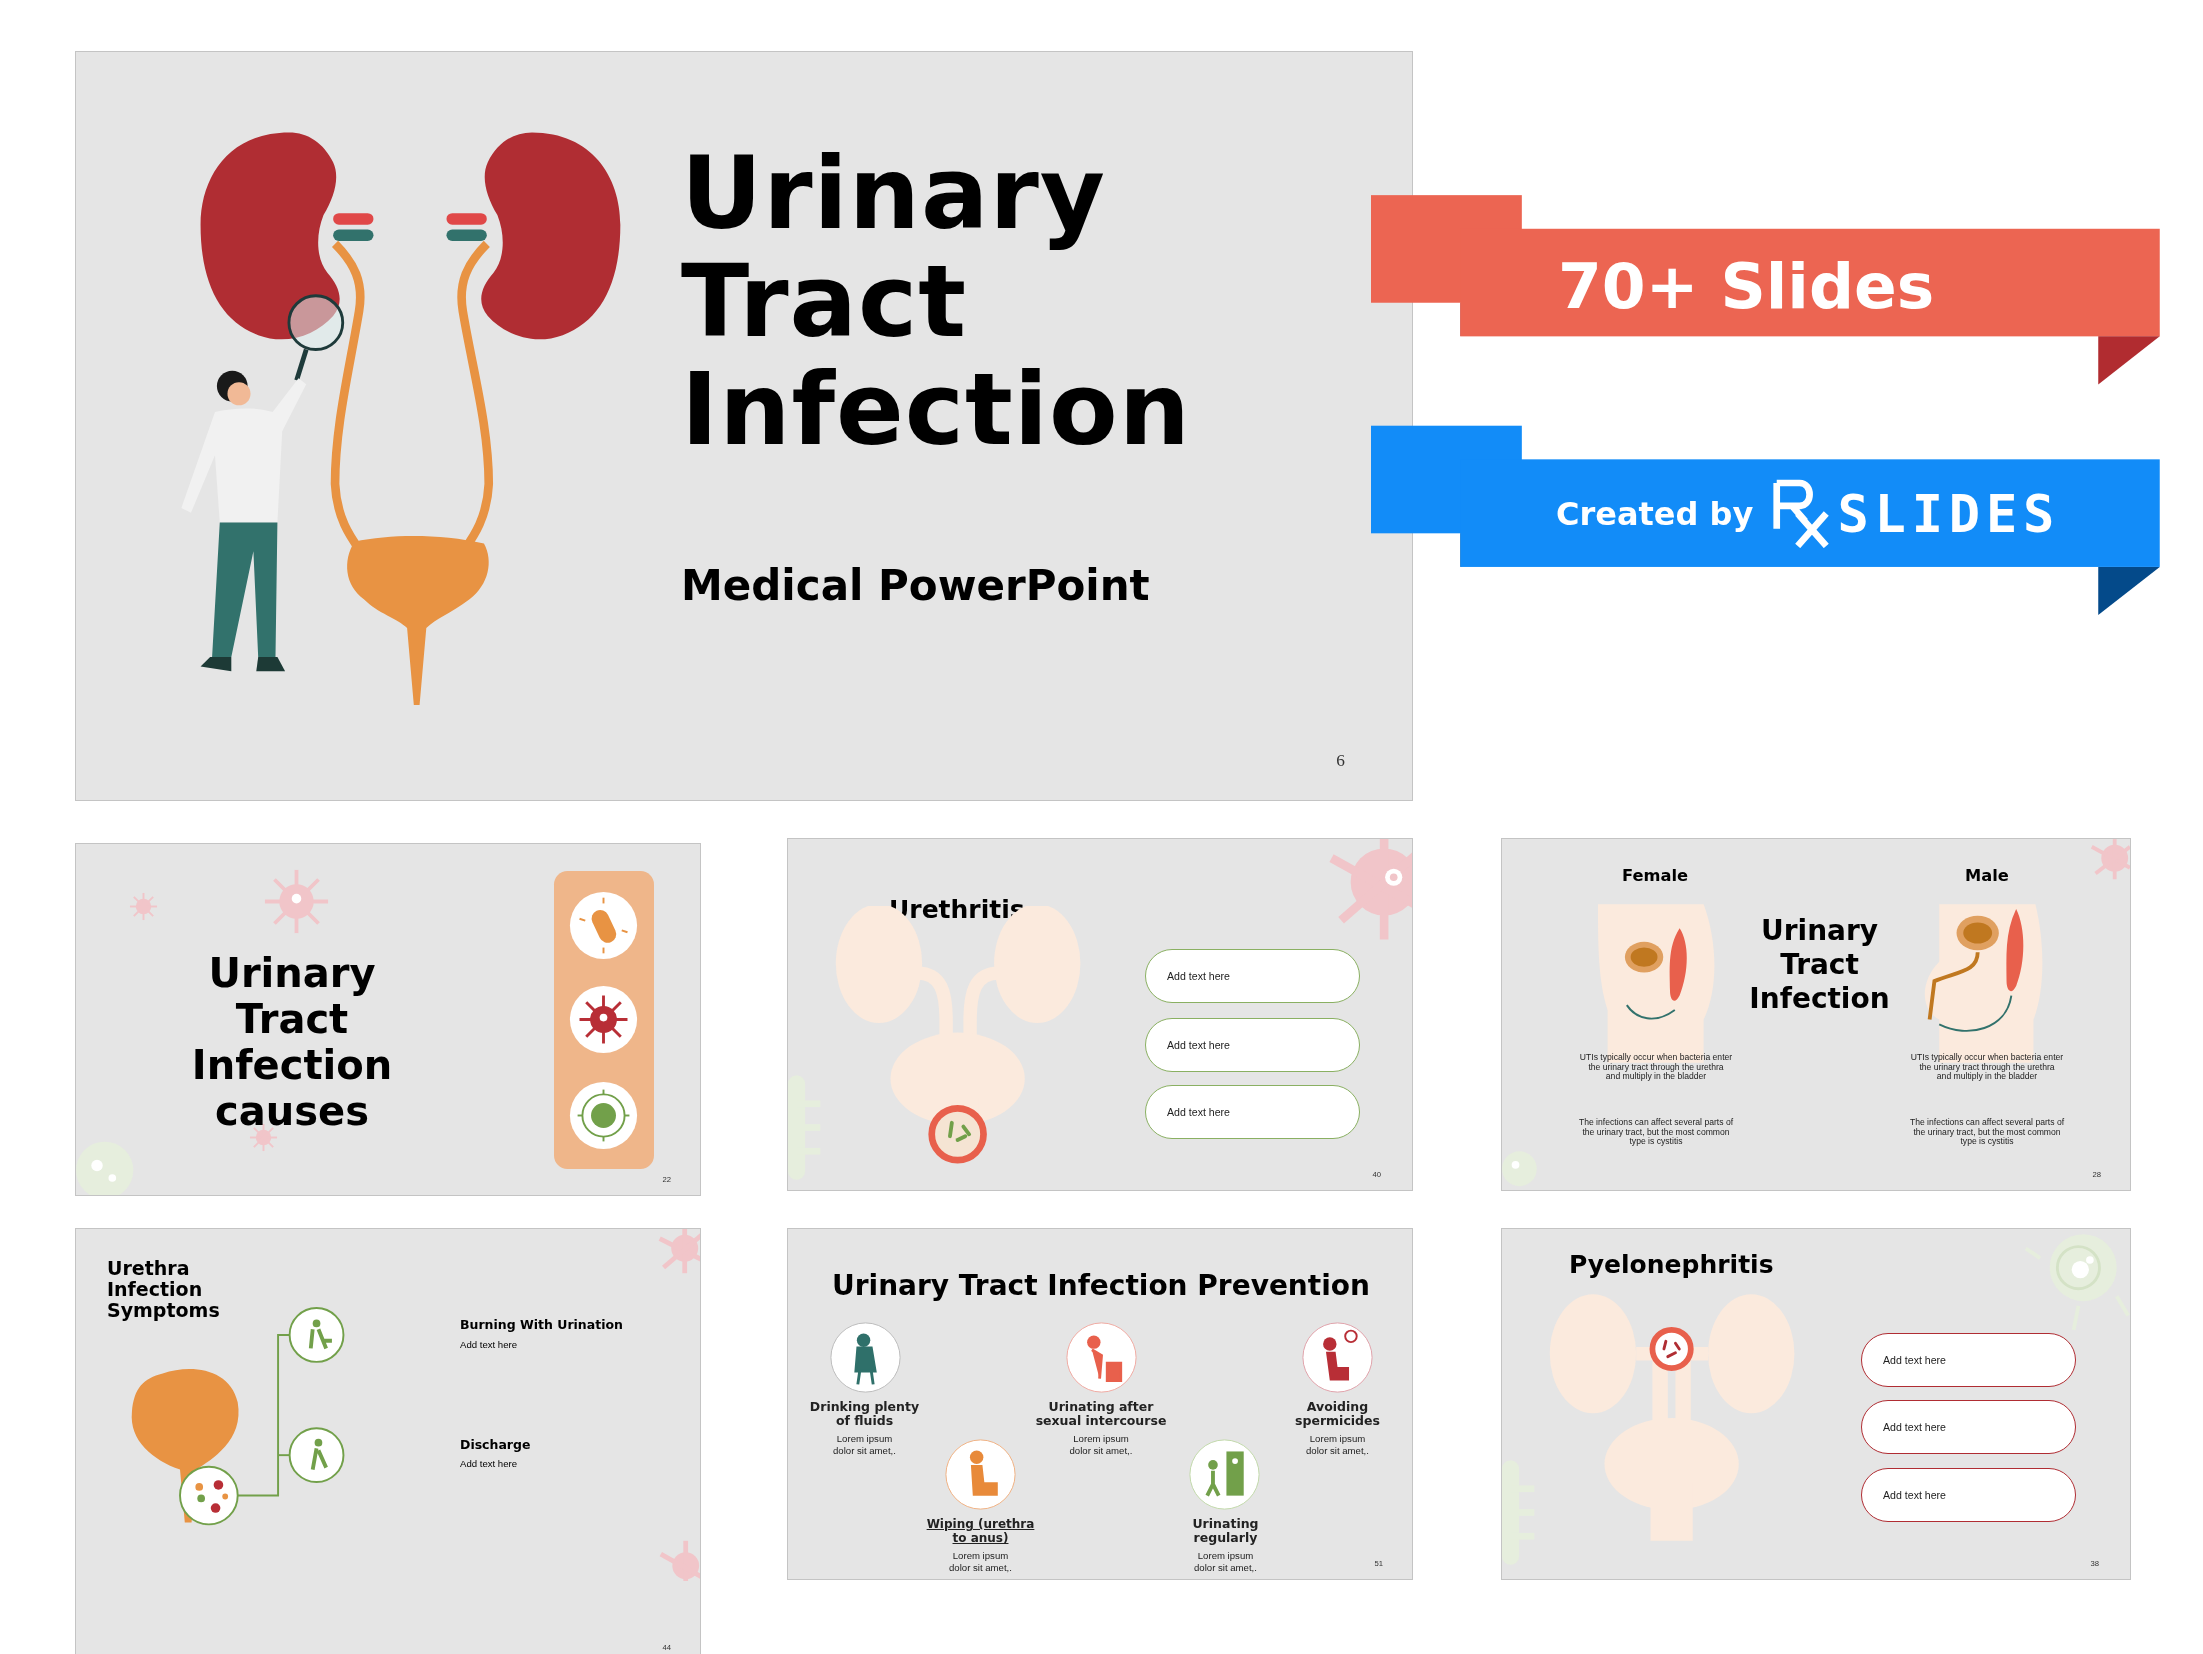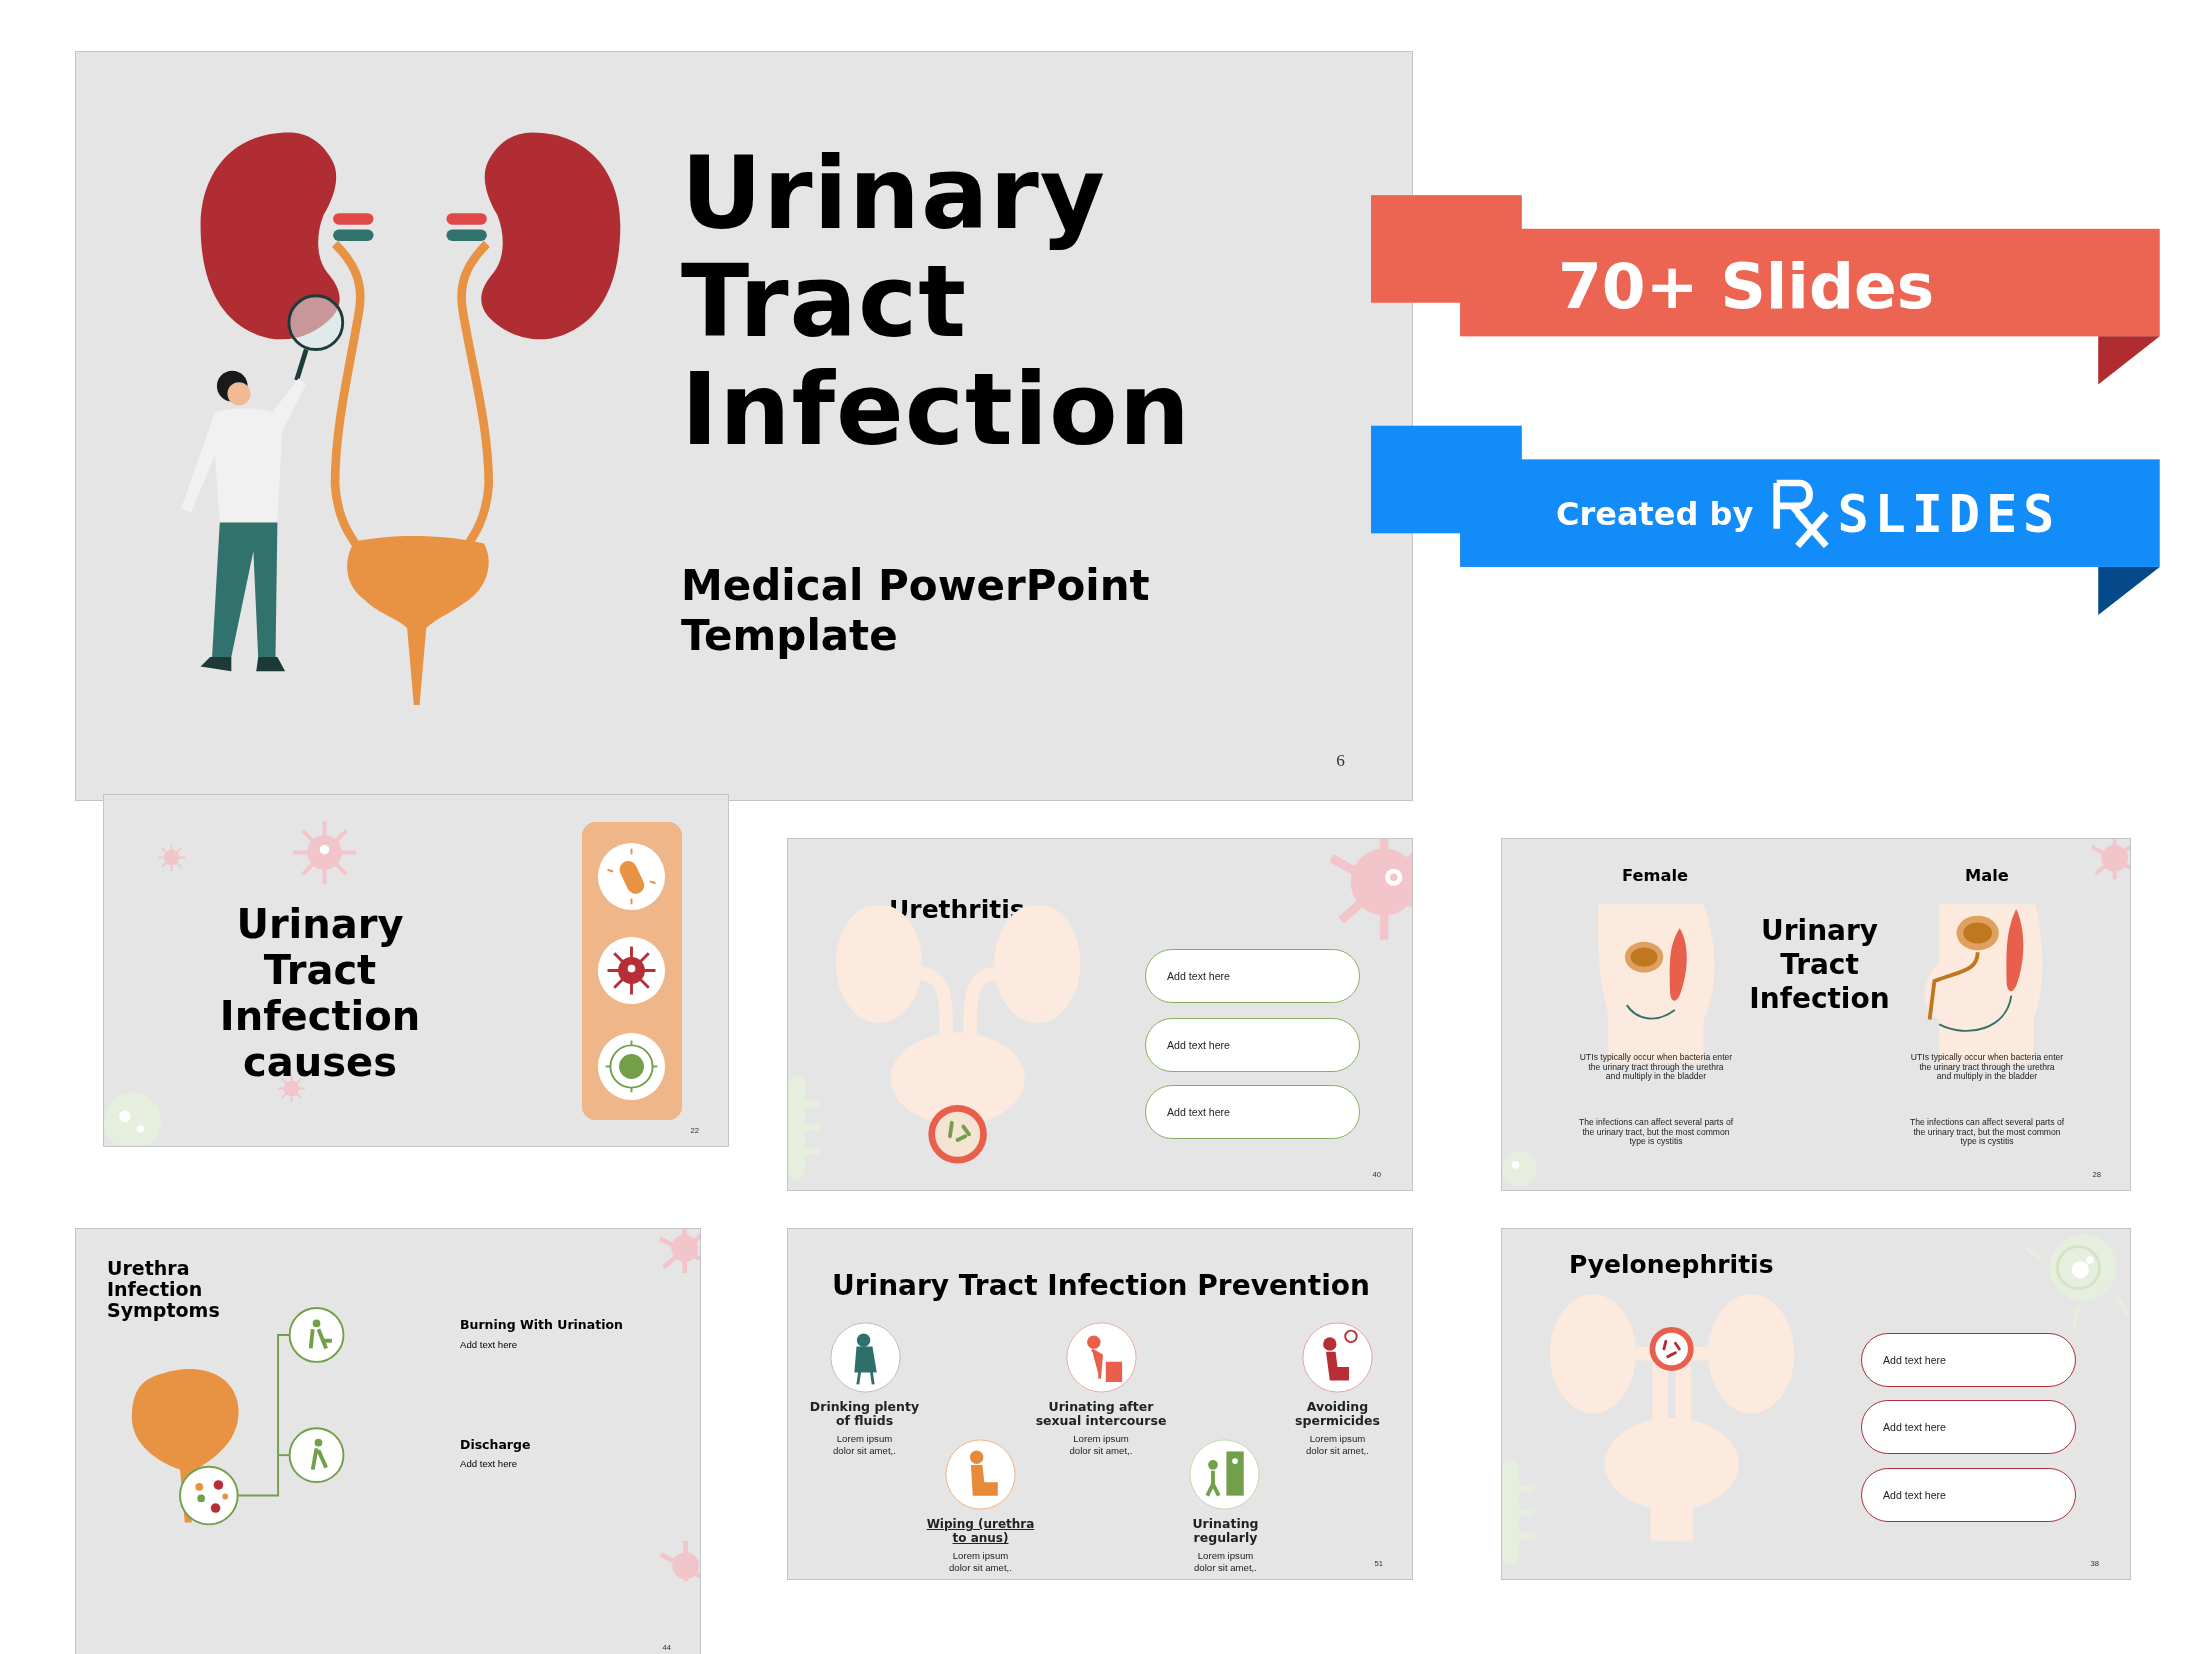--- a/index.html
+++ b/index.html
@@ -51,21 +51,20 @@
     <path d="M100 560 L120 560 L128 575 L98 575 Z" fill="#1d3a36"></path>
   </svg>
 
   <div class="abs main-title">
     <div>Urinary</div>
     <div>Tract</div>
     <div>Infection</div>
   </div>
   <div class="abs main-sub">
     <div>Medical PowerPoint</div>
-    <div>Template</div>
   </div>
   <div class="pnum" style="right:67px;bottom:29px;font-size:17.3px;font-family:'Liberation Serif',serif;">6</div>
 </div>
 
 <svg class="rib" style="left:1371px;top:195px;" width="807" height="423" viewBox="0 0 840 440">
 
   <rect x="0" y="0" width="157" height="112" fill="#ec6552"></rect>
   <polygon points="93,112 157,112 93,147" fill="#b12c30"></polygon>
   <rect x="93" y="35" width="728" height="112" fill="#ec6552"></rect>
   <polygon points="757,147 821,147 757,197" fill="#b12c30"></polygon>
@@ -80,21 +79,21 @@
 
 <div class="abs" style="left:1556px;top:480px;height:67px;display:flex;align-items:center;">
   <span class="rib-text" style="position:static;font-size:32px;">Created by</span>
   <svg style="margin-left:17.3px;" width="61" height="69" viewBox="0 0 64 72">
     <path d="M6 4 L6 52 M6 4 L30 4 C44 4 44 28 30 28 L6 28 M22 28 L36 44" stroke="#fff" stroke-width="7" fill="none"></path>
     <path d="M28 36 L58 70 M58 36 L28 70" stroke="#fff" stroke-width="7" fill="none"></path>
   </svg>
   <span class="rib-text" style="position:static;font-family:'DejaVu Sans Mono',monospace;font-size:52px;letter-spacing:5.8px;margin-left:5.8px;">SLIDES</span>
 </div>
 
-<div class="slide thumb" style="left:75px;top:794px;margin-left:28px;">
+<div class="slide thumb" style="left:75px;top:843px;">
   <svg class="abs" style="left:187px;top:24px;" width="67" height="67" viewBox="0 0 70 70">
     <circle cx="35" cy="35" r="18" fill="#f1c5c9"></circle>
     <g stroke="#f1c5c9" stroke-width="4">
         <line x1="35" y1="2" x2="35" y2="68"></line>
         <line x1="2" y1="35" x2="68" y2="35"></line>
         <line x1="12" y1="12" x2="58" y2="58"></line>
         <line x1="58" y1="12" x2="12" y2="58"></line>
       </g>
     <circle cx="35" cy="32" r="5" fill="#fff"></circle>
   </svg>

